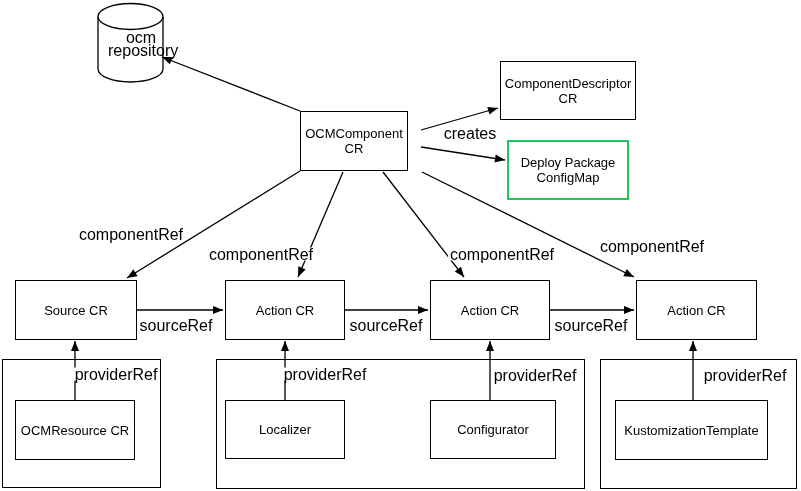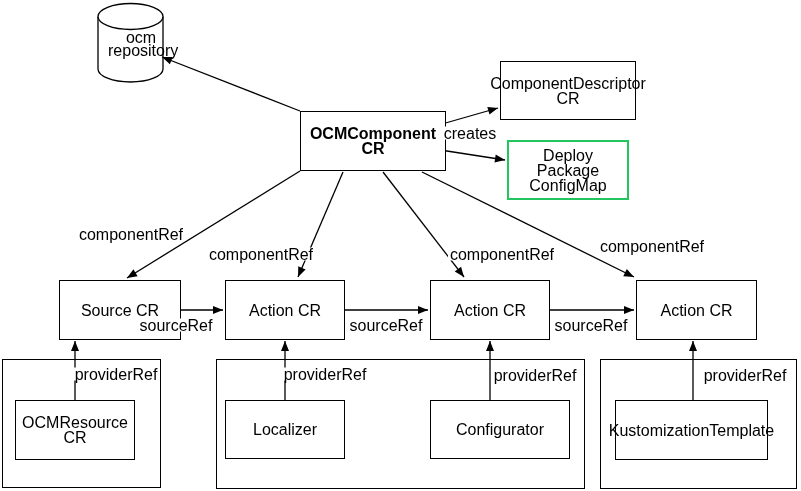--- a/index.html
+++ b/index.html
@@ -1,21 +1,21 @@
 <!DOCTYPE html>
 <html><head>
 <meta charset="utf-8">
 <style>
   html,body{margin:0;padding:0;background:#ffffff;}
   #canvas{position:relative;width:801px;height:491px;background:#ffffff;overflow:hidden;
           font-family:"Liberation Sans", sans-serif;color:#000;}
   svg.overlay{position:absolute;left:0;top:0;pointer-events:none;}
   .node{position:absolute;box-sizing:border-box;background:#ffffff;border:1px solid #000000;
         display:flex;align-items:center;justify-content:center;text-align:center;
-        font-size:16px;line-height:15px;padding:4px;}
+        font-size:13px;line-height:15px;padding:4px;}
   .node.gray-border{border:2px solid #22c55e;}
   .group{position:absolute;box-sizing:border-box;background:transparent;border:1px solid #000000;}
   .edge-label{position:absolute;transform:translate(-50%,-50%);background:#ffffff;
               font-size:16px;line-height:13px;padding:0 2px;white-space:nowrap;}
   .cyl-label{position:absolute;left:98px;top:31px;width:66px;text-align:center;
              font-size:16px;line-height:13px;margin-left:10px;}
 </style>
 </head>
 <body>
 
@@ -50,30 +50,30 @@
       <line x1="693" y1="400" x2="693" y2="341" marker-end="url(#arrow)"></line>
     </g>
   </svg>
 
   <div class="cyl-label">ocm repository</div>
 
   <div class="group" style="left:2px;top:359px;width:159px;height:129px;"></div>
   <div class="group" style="left:216px;top:359px;width:369px;height:130px;"></div>
   <div class="group" style="left:600px;top:359px;width:197px;height:130px;"></div>
 
-  <div class="node" style="left:300px;top:111px;width:146px;height:60px;font-weight:bold;">OCMComponent CR</div>
+  <div class="node" style="left:300px;top:111px;width:108px;height:60px;">OCMComponent CR</div>
   <div class="node" style="left:500px;top:61px;width:136px;height:59px;">ComponentDescriptor CR</div>
   <div class="node gray-border" style="left:507px;top:140px;width:122px;height:60px;">Deploy Package ConfigMap</div>
-  <div class="node" style="left:15px;top:280px;width:122px;height:60px;margin-left:44px;">Source CR</div>
+  <div class="node" style="left:15px;top:280px;width:122px;height:60px;">Source CR</div>
   <div class="node" style="left:225px;top:280px;width:120px;height:60px;">Action CR</div>
   <div class="node" style="left:430px;top:280px;width:120px;height:60px;">Action CR</div>
   <div class="node" style="left:636px;top:280px;width:121px;height:60px;">Action CR</div>
   <div class="node" style="left:225px;top:400px;width:120px;height:59px;">Localizer</div>
   <div class="node" style="left:15px;top:400px;width:120px;height:60px;">OCMResource CR</div>
-  <div class="node" style="left:430px;top:400px;width:140px;height:59px;">Configurator</div>
+  <div class="node" style="left:430px;top:400px;width:126px;height:59px;">Configurator</div>
   <div class="node" style="left:615px;top:400px;width:153px;height:60px;">KustomizationTemplate</div>
 
   <div class="edge-label" style="left:470px;top:133px;">creates</div>
   <div class="edge-label" style="left:131px;top:234px;">componentRef</div>
   <div class="edge-label" style="left:261px;top:254px;">componentRef</div>
   <div class="edge-label" style="left:502px;top:254px;">componentRef</div>
   <div class="edge-label" style="left:652px;top:246px;">componentRef</div>
   <div class="edge-label" style="left:176px;top:325px;">sourceRef</div>
   <div class="edge-label" style="left:386px;top:325px;">sourceRef</div>
   <div class="edge-label" style="left:591px;top:325px;">sourceRef</div>

